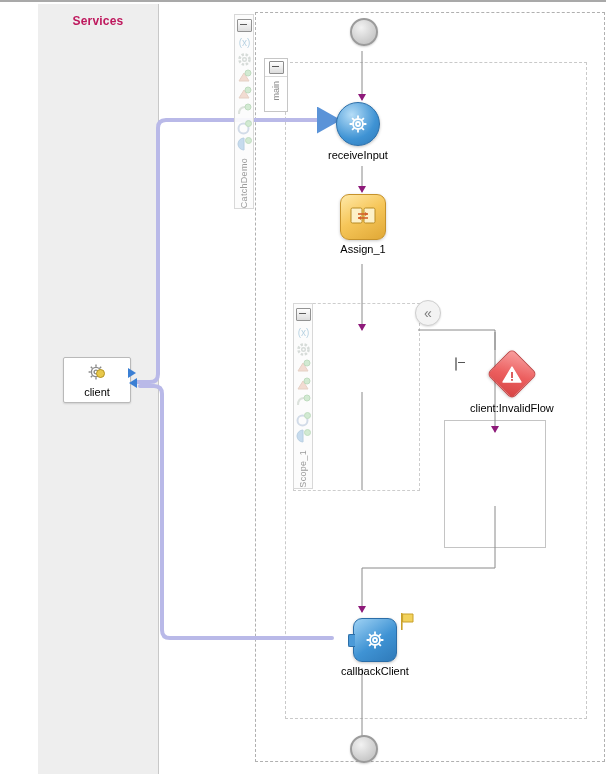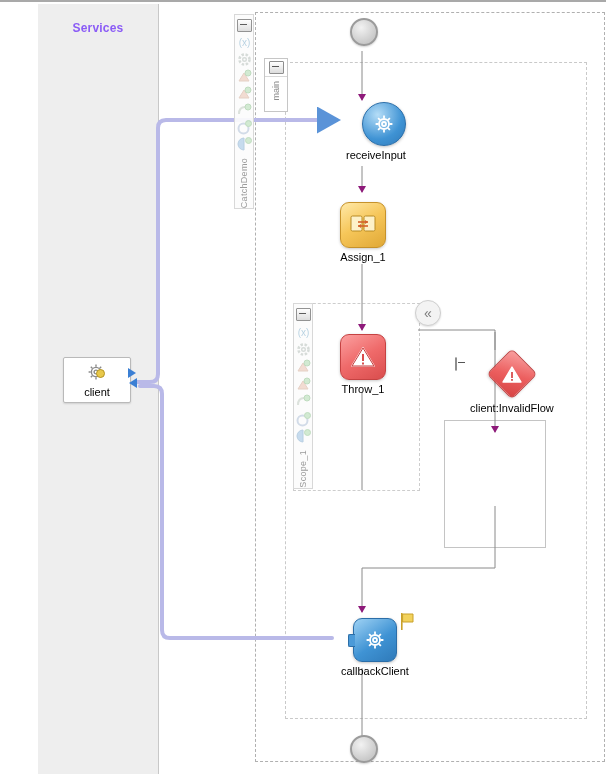--- a/index.html
+++ b/index.html
@@ -14,22 +14,22 @@
 
   
   .top-rule{position:absolute;left:0;top:0;width:606px;height:2px;background:#a9a9a9;}
 
   
   .services-panel{
     position:absolute;left:38px;top:4px;width:120px;height:770px;
     background:#eeeeee;border-right:1px solid #c8c8c8;
   }
   .services-title{
-    position:absolute;left:38px;top:21px;width:120px;text-align:center;
-    font-weight:bold;font-size:12px;color:#8b5cf6;letter-spacing:.2px;
+    position:absolute;left:38px;top:14px;width:120px;text-align:center;
+    font-weight:bold;font-size:12px;color:#be185d;letter-spacing:.2px;
   }
 
   
   .partner{
     position:absolute;left:63px;top:357px;width:66px;height:44px;
     background:#fff;border:1px solid #b9b9b9;border-radius:2px;
     box-shadow:0 1px 2px rgba(0,0,0,.13);
     display:flex;flex-direction:column;align-items:center;justify-content:center;
   }
   .partner .lbl{font-size:11px;color:#000;margin-top:1px;}
@@ -317,58 +317,47 @@
   </div>
 
   <div class="chev">«</div>
 
   <div class="catch-cbox"><span class="cbox"></span></div>
 
   <div class="node" style="left:350px;top:18px;">
     <div class="circle-term"></div>
   </div>
 
-  <div class="node" style="left:346px;top:102px;align-items:flex-end;">
+  <div class="node" style="left:328px;top:102px;">
     <div class="gearcircle">
       <svg width="22" height="22" viewBox="0 0 22 22">
         <g fill="none" stroke="#ffffff" stroke-width="1.8">
           <circle cx="11" cy="11" r="5"></circle>
           <circle cx="11" cy="11" r="2"></circle>
           <path d="M11 2.6v3M11 16.4v3M2.6 11h3M16.4 11h3M5.1 5.1l2.1 2.1M14.8 14.8l2.1 2.1M16.9 5.1l-2.1 2.1M7.2 14.8l-2.1 2.1"></path>
         </g>
       </svg>
     </div>
     <div class="caption">receiveInput</div>
   </div>
 
-  <div class="node" style="left:340px;top:202px;">
+  <div class="node" style="left:340px;top:194px;">
     <div class="assign">
       <svg width="26" height="24" viewBox="0 0 26 24">
         <rect x="1" y="3" width="11" height="15" rx="1.5" fill="#fdf1c8" stroke="#b88b24"></rect>
         <rect x="14" y="3" width="11" height="15" rx="1.5" fill="#fdf1c8" stroke="#b88b24"></rect>
         <path d="M8 9 L18 9" stroke="#d4622a" stroke-width="1.6" fill="none"></path>
         <path d="M18 13 L8 13" stroke="#d4622a" stroke-width="1.6" fill="none"></path>
         <path d="M18 9 l-3 -2 v4 z" fill="#d4622a"></path>
         <path d="M8 13 l3 -2 v4 z" fill="#d4622a"></path>
       </svg>
     </div>
     <div class="caption">Assign_1</div>
   </div>
 
-  <div class="node" style="left:340px;top:334px;">
-    <div class="throw">
-      <svg width="26" height="24" viewBox="0 0 26 24">
-        <path d="M13 3 L24 21 L2 21 z" fill="#ffffff" stroke="#ffffff" stroke-width="1.5" stroke-linejoin="round"></path>
-        <path d="M13 3 L24 21 L2 21 z" fill="none" stroke="#c53b3b" stroke-width="1"></path>
-        <rect x="12" y="9" width="2" height="7" fill="#d94d4d"></rect>
-        <rect x="12" y="17.5" width="2" height="2" fill="#d94d4d"></rect>
-      </svg>
-    </div>
-    <div class="caption">Throw_1</div>
-  </div>
 
   <div class="node" style="left:470px;top:349px;text-align:center;">
     <div class="diamond-wrap">
       <div class="diamond"></div>
       <div class="warn">
         <svg width="22" height="20" viewBox="0 0 22 20">
           <path d="M11 3 L20 18 L2 18 z" fill="#ffffff" stroke="#ffffff" stroke-width="1.4" stroke-linejoin="round"></path>
           <rect x="10.1" y="8" width="1.8" height="6" fill="#d94d4d"></rect>
           <rect x="10.1" y="15" width="1.8" height="1.8" fill="#d94d4d"></rect>
         </svg>

